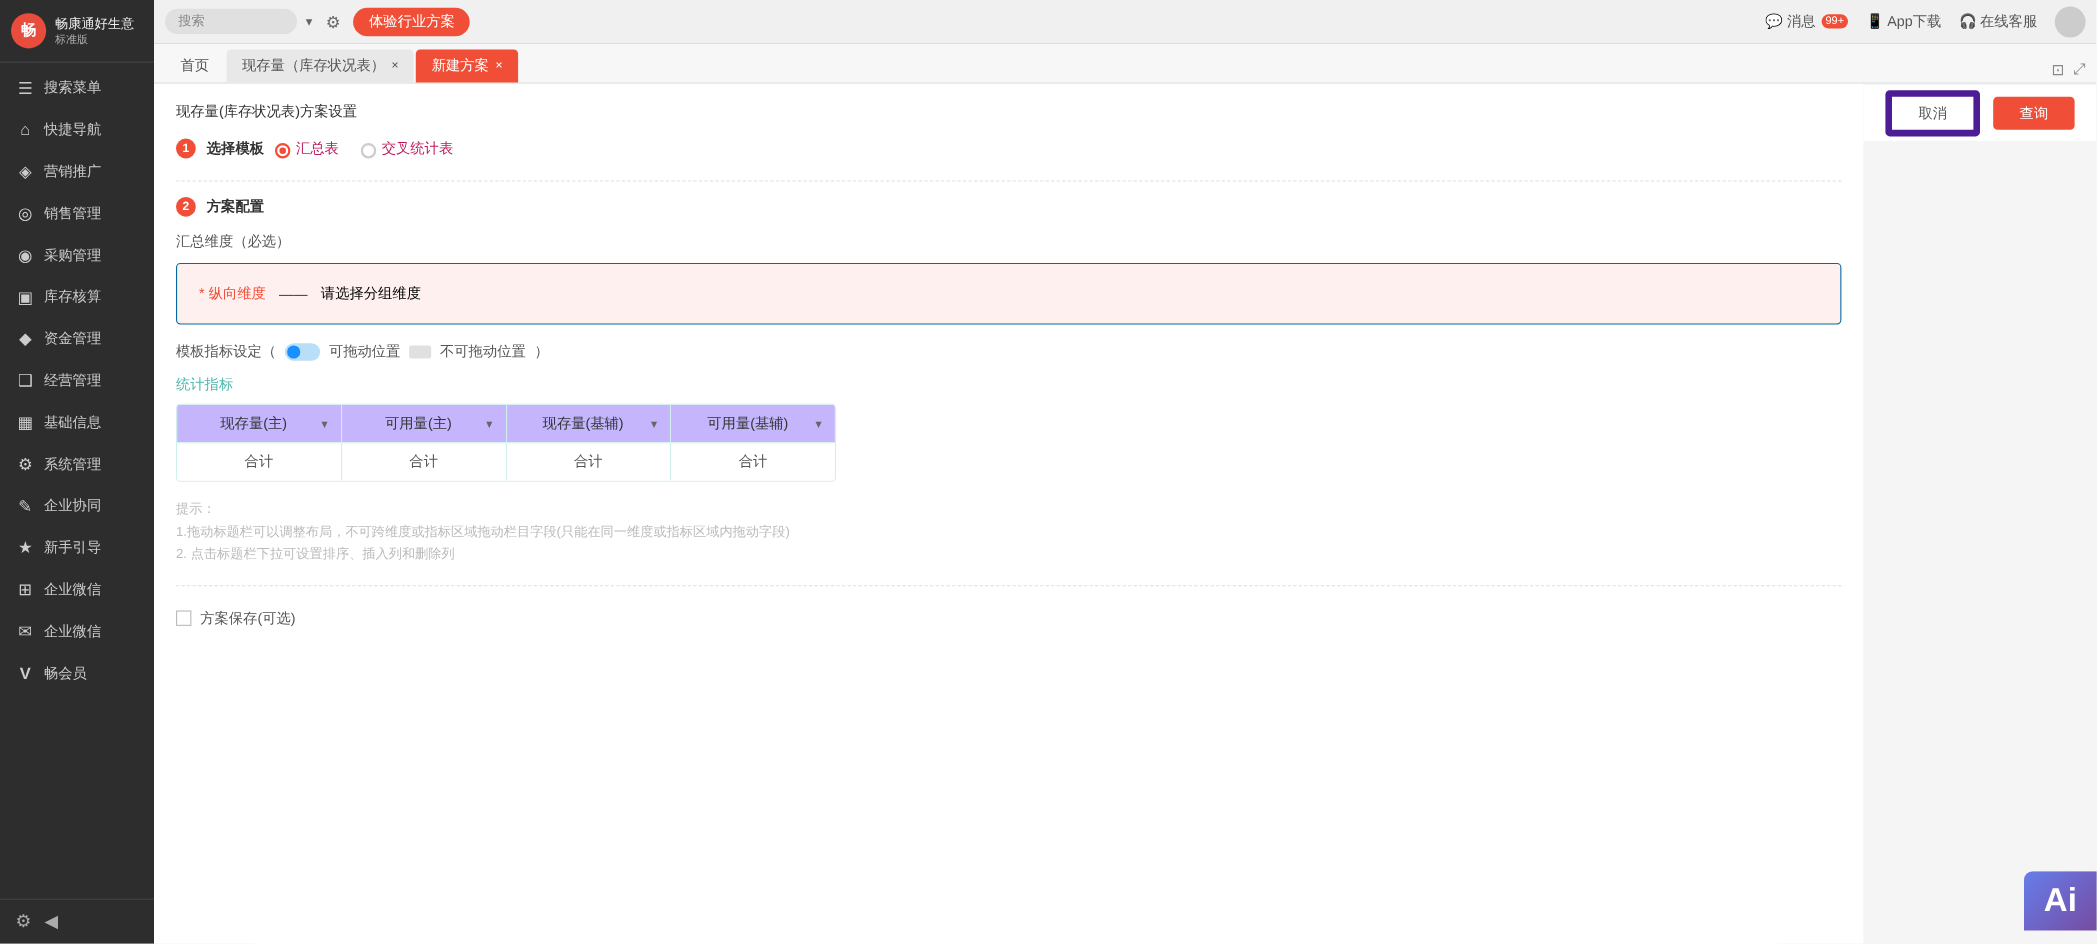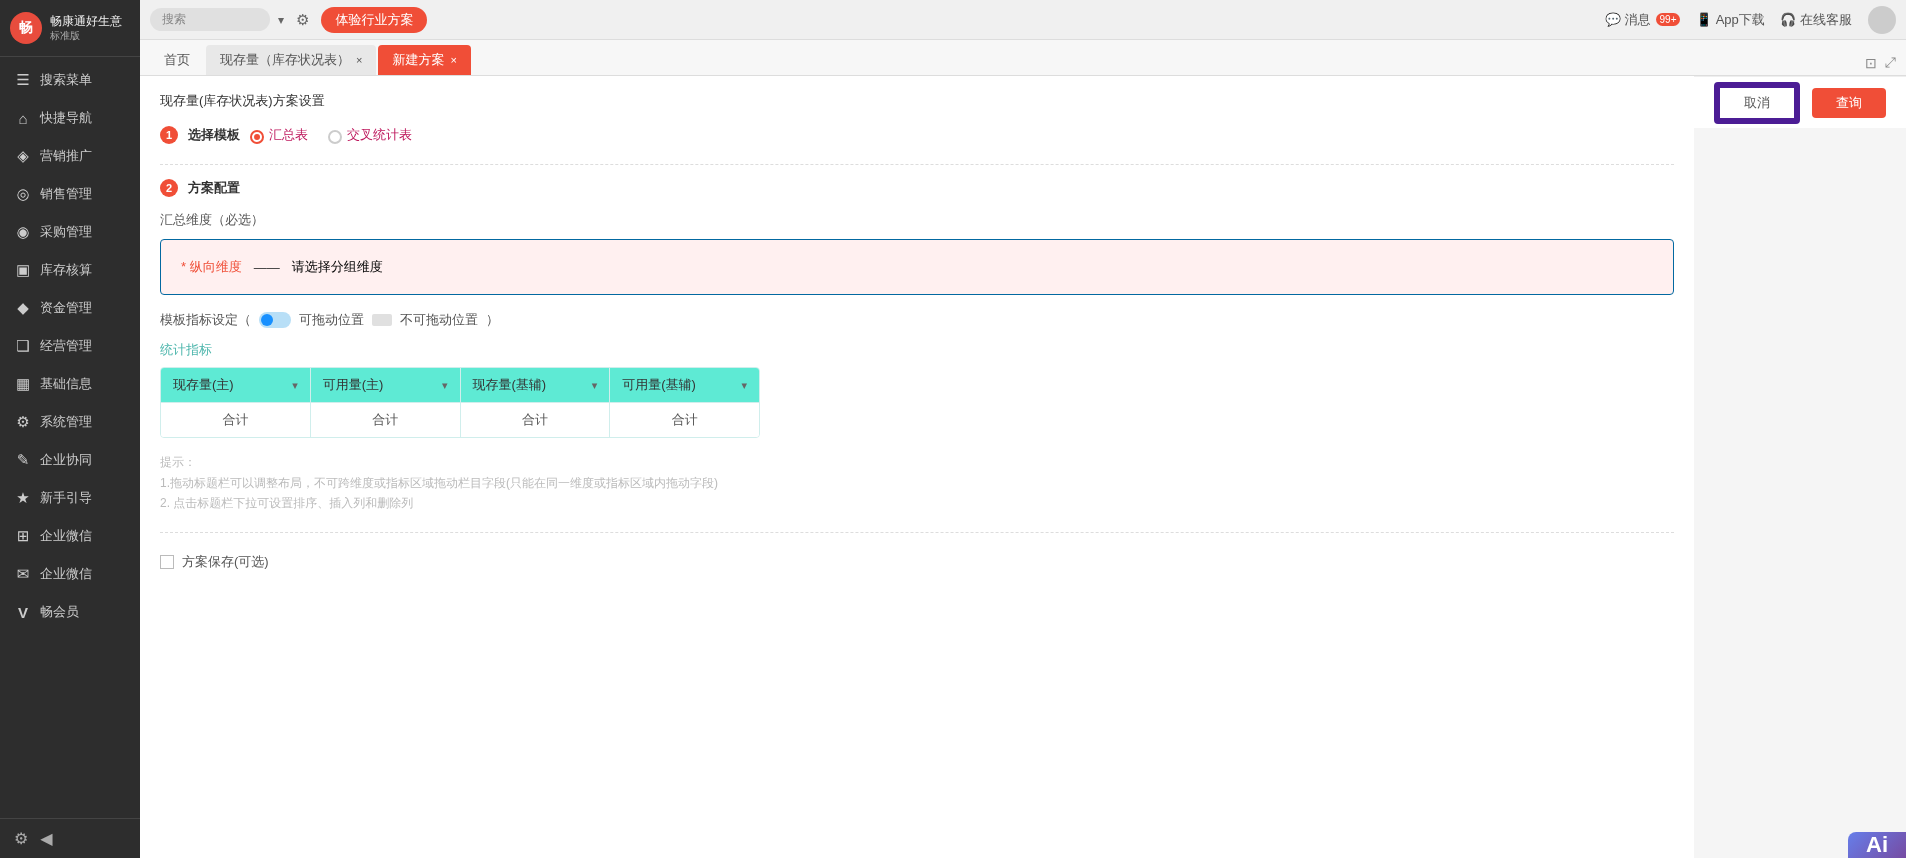--- a/index.html
+++ b/index.html
@@ -187,21 +187,22 @@
       border-radius: 50%;
       background: #1890ff;
       top: 2px; left: 2px;
     }
 
     
     .stats-section-title { color: #4db6ac; font-size: 13px; margin-bottom: 8px; }
     .stats-table { border: 1px solid #d0eeec; border-radius: 4px; overflow: hidden; width: 600px; }
     .stats-table-header {
       display: flex;
-      background: #5eead4;
+      background: #c4b5fd;
+      text-align: center;
     }
     .stats-col {
       flex: 1;
       padding: 8px 12px;
       display: flex; align-items: center;
       border-right: 1px solid #d0eeec;
       font-size: 13px; color: #333;
     }
     .stats-col:last-child { border-right: none; }
     .stats-col-label { flex: 1; }
@@ -259,25 +260,25 @@
       border-radius: 4px;
       background: #f04e37;
       color: white;
       font-size: 13px;
       cursor: pointer;
     }
 
     
     .ai-badge {
       position: fixed;
-      bottom: 0; right: 0;
+      bottom: 12px; right: 0;
       background: linear-gradient(135deg, #667eea, #764ba2);
       color: white;
-      padding: 0 18px;
-      font-size: 22px;
+      padding: 10px 18px;
+      font-size: 30px;
       font-weight: bold;
       border-radius: 8px 0 0 0;
       cursor: pointer;
     }
   </style>
 </head>
 <body>
 
 <div class="sidebar">
   <div class="sidebar-logo">

